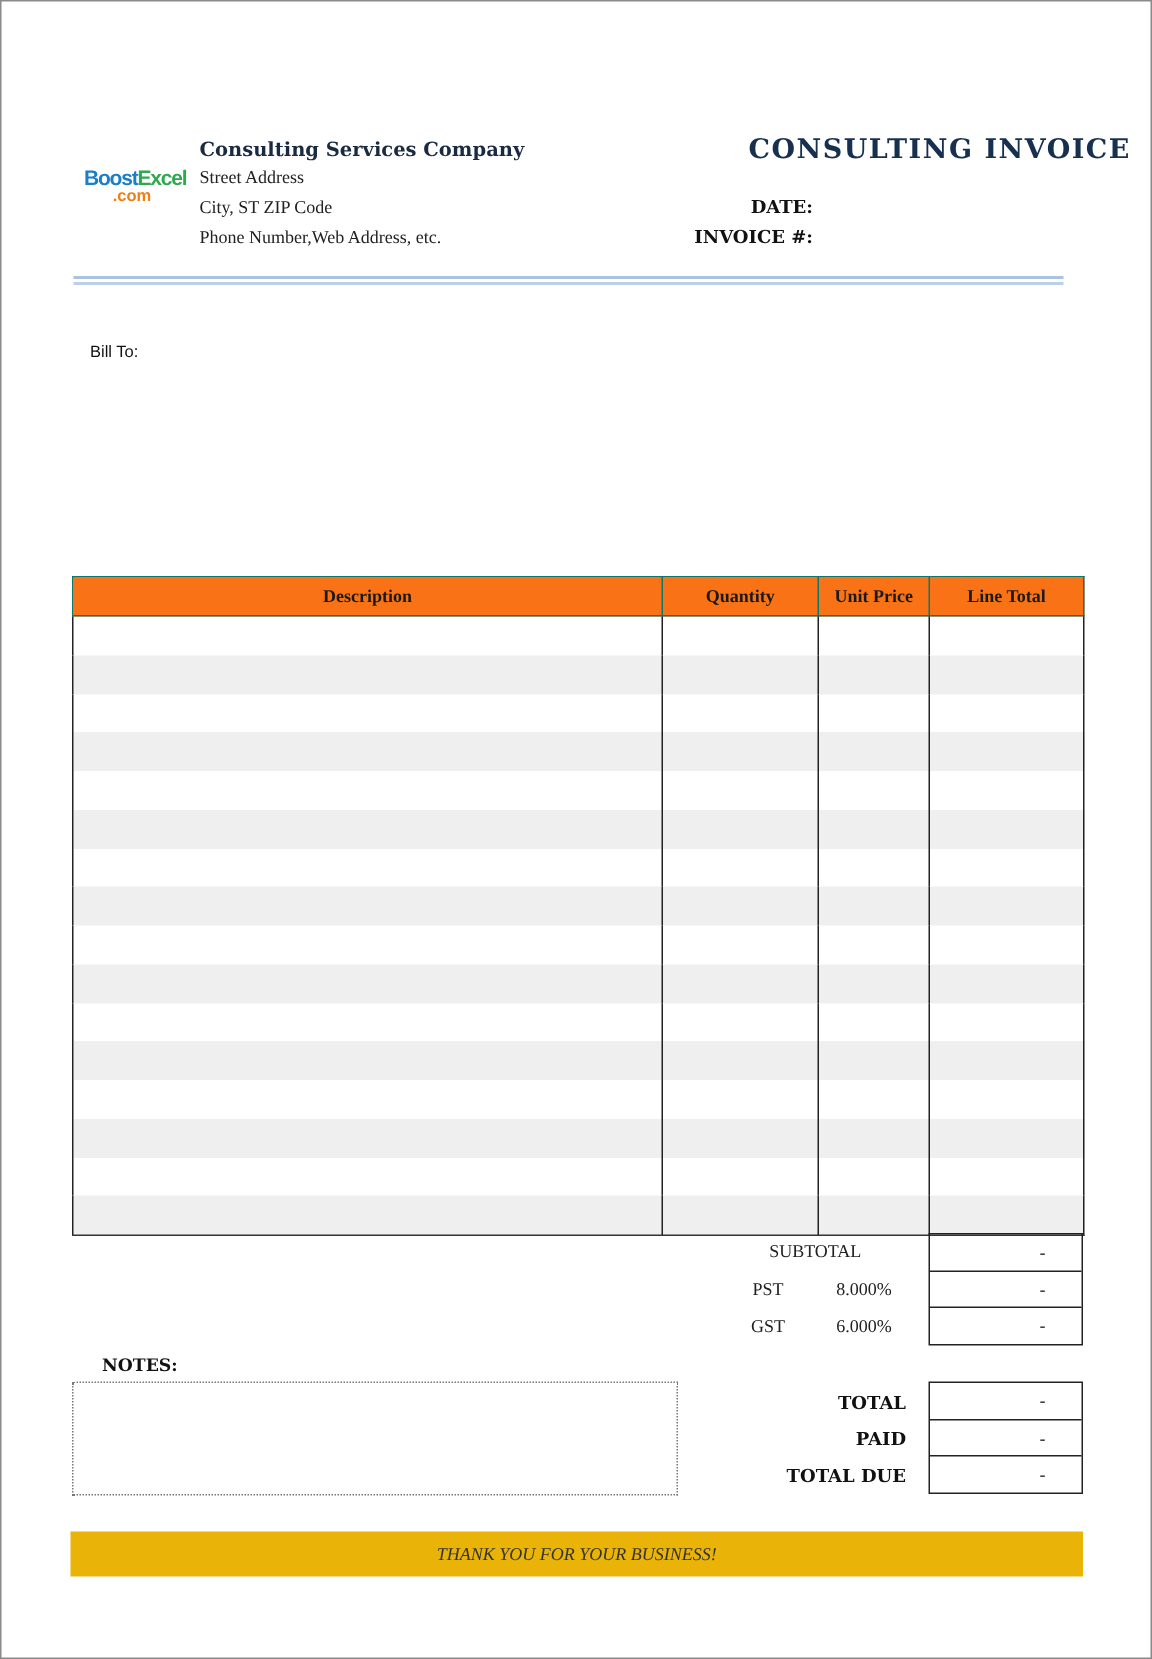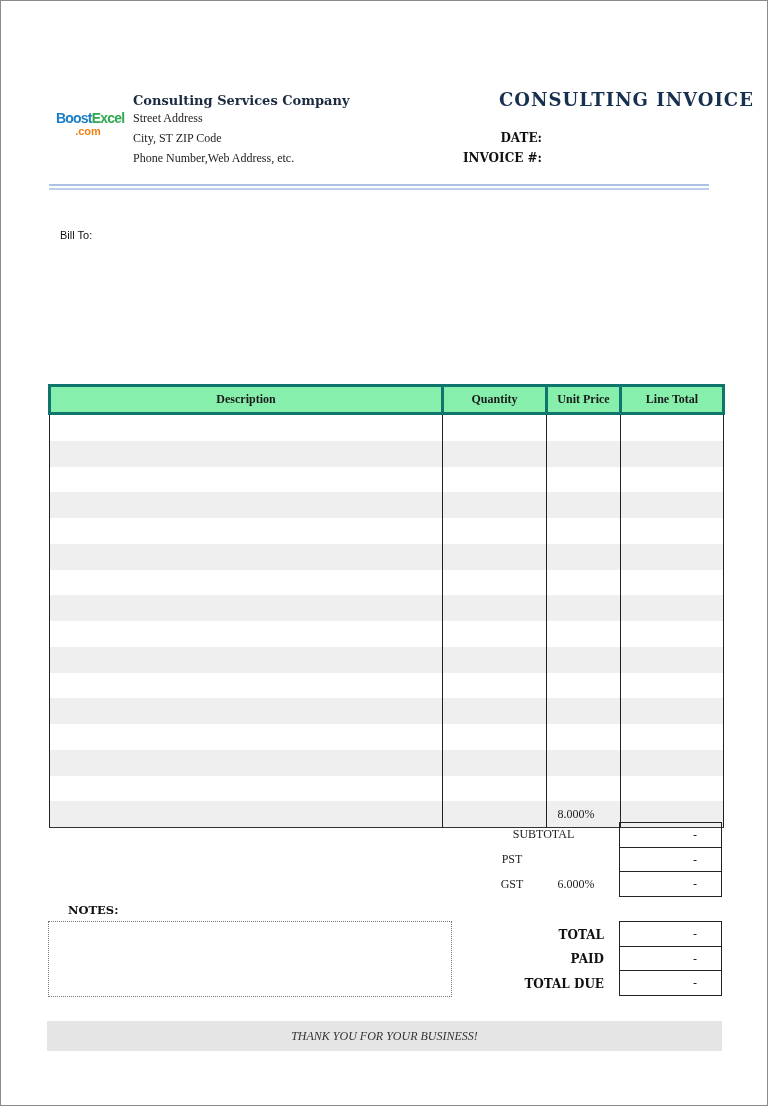--- a/index.html
+++ b/index.html
@@ -15,32 +15,32 @@
   .addr { left:132px; font-size:12px; color:#222; font-family:"Liberation Serif", serif; }
   .title { left:458px; top:88px; font-size:18px; font-weight:bold; color:#17304f; letter-spacing:1px; font-family:"DejaVu Serif", serif;margin-left:40px; }
   .meta-label { font-size:12px; font-weight:bold; color:#111; text-align:right; width:100px; left:441px; font-family:"DejaVu Serif", serif; }
   .rule { left:48px; width:660px; height:2px; background:#a9c2e6; }
   .billto { left:59px; top:228px; font-size:11px; font-weight:normal; color:#111; font-family:"Liberation Sans", sans-serif; }
   .reqbox { left:440px; top:244px; width:280px; height:83px; border:1px solid #222; box-sizing:border-box; display:flex; }
   .reqbox .labels { width:104px; background:#c9d7ef; border-right:1px solid #222; padding-top:3px; box-sizing:border-box; }
   .reqbox .labels div { height:20.8px; line-height:19px; text-align:right; padding-right:14px; font-size:11.5px; color:#222; font-family:"Liberation Serif", serif; }
   .reqbox .vals { flex:1; }
   table.items { position:absolute; left:47px; top:383px; width:674px; border-collapse:collapse; table-layout:fixed; }
-  table.items th { background:#86efac; height:25px; font-size:12px; font-weight:bold; color:#1a1a1a; border:3px solid #0f766e; font-family:"Liberation Serif", serif; padding:0; }
+  table.items th { background:#f97316; height:25px; font-size:12px; font-weight:bold; color:#1a1a1a; border:1px solid #0f766e; font-family:"Liberation Serif", serif; padding:0; }
   table.items td { height:25.75px; border-left:1px solid #222; border-right:1px solid #222; padding:0; font-size:12px; }
   table.items tr.alt td { background:#efefef; }
   table.items tr.last td { border-bottom:1.5px solid #333; }
   .sumlabel { font-size:12px; color:#222; text-align:center; font-family:"Liberation Serif", serif; }
   .sumbox { left:618px; width:103px; border:1px solid #222; box-sizing:border-box; }
   .sumbox div { height:24.7px; line-height:24px; text-align:right; padding-right:24px; font-size:12px; border-bottom:1px solid #222; box-sizing:border-box; }
   .sumbox div:last-child { border-bottom:none; }
   .boldlabel { font-size:12px; font-weight:bold; color:#111; text-align:right; font-family:"DejaVu Serif", serif; }
   .notes-label { left:51px; top:902px; font-size:11.5px; font-weight:bold; color:#111; font-family:"DejaVu Serif", serif;margin-left:16px; }
   .notes-box { left:47px; top:920px; width:404px; height:76px; border:1px dotted #777; box-sizing:border-box; }
-  .thanks { left:46px; top:1020px; width:675px; height:30px; background:#e5e5e5; text-align:center; line-height:30px; font-size:12px; font-style:italic; color:#333; font-family:"Liberation Serif", serif; }
+  .thanks { left:46px; top:1020px; width:675px; height:30px; background:#eab308; text-align:center; line-height:30px; font-size:12px; font-style:italic; color:#333; font-family:"Liberation Serif", serif; }
 </style>
 </head>
 <body>
 
 <div class="page">
 
   <div class="abs logo">
     <div class="l1"><span class="b">Boost</span><span class="e">Excel</span></div>
     <div class="l2">.com</div>
   </div>
@@ -173,21 +173,21 @@
           <td></td>
           <td></td>
           <td></td>
           <td></td>
         </tr>
       </tbody>
   </table>
 
   <div class="abs sumlabel" style="left:480px;top:826px;width:125px">SUBTOTAL</div>
   <div class="abs sumlabel" style="left:480px;top:851px;width:62px">PST</div>
-  <div class="abs sumlabel" style="left:545px;top:806px;width:60px">8.000%</div>
+  <div class="abs sumlabel" style="left:545px;top:851px;width:60px">8.000%</div>
   <div class="abs sumlabel" style="left:480px;top:876px;width:62px">GST</div>
   <div class="abs sumlabel" style="left:545px;top:876px;width:60px">6.000%</div>
 
   <div class="abs sumbox" style="top:821px;height:75px">
     <div>-</div>
     <div>-</div>
     <div>-</div>
   </div>
 
   <div class="abs boldlabel" style="left:480px;top:927px;width:123px">TOTAL</div>

